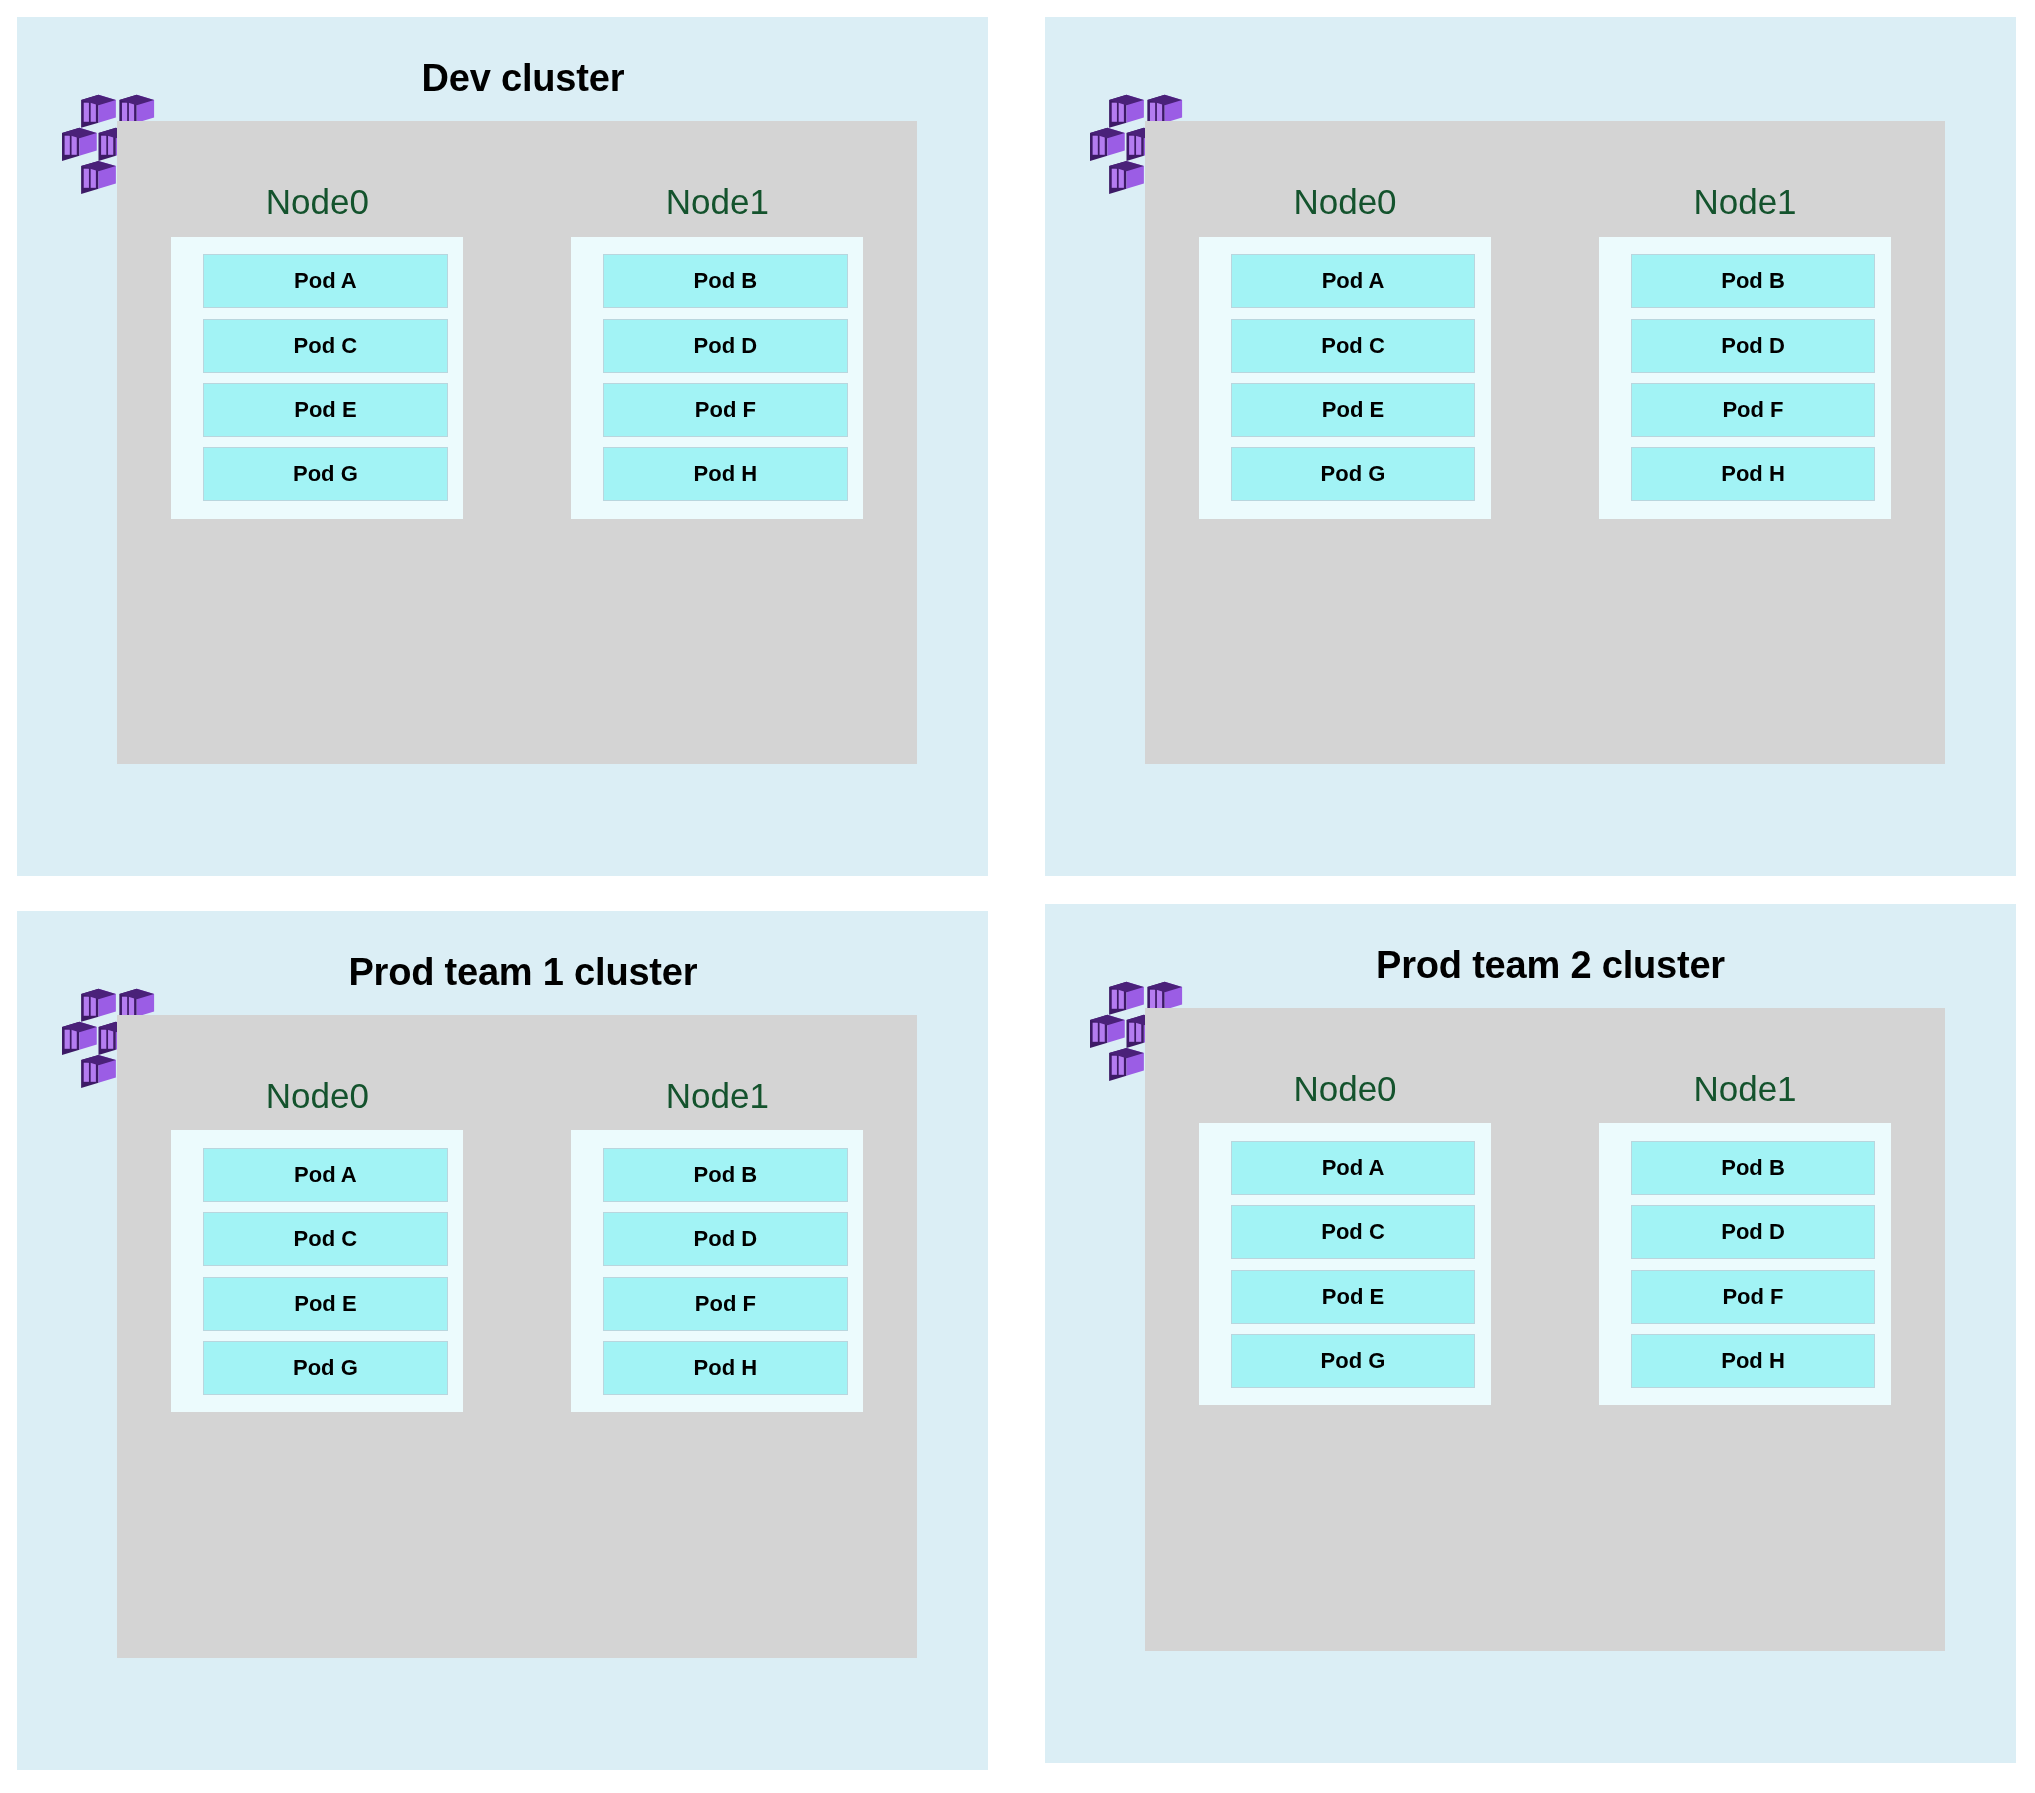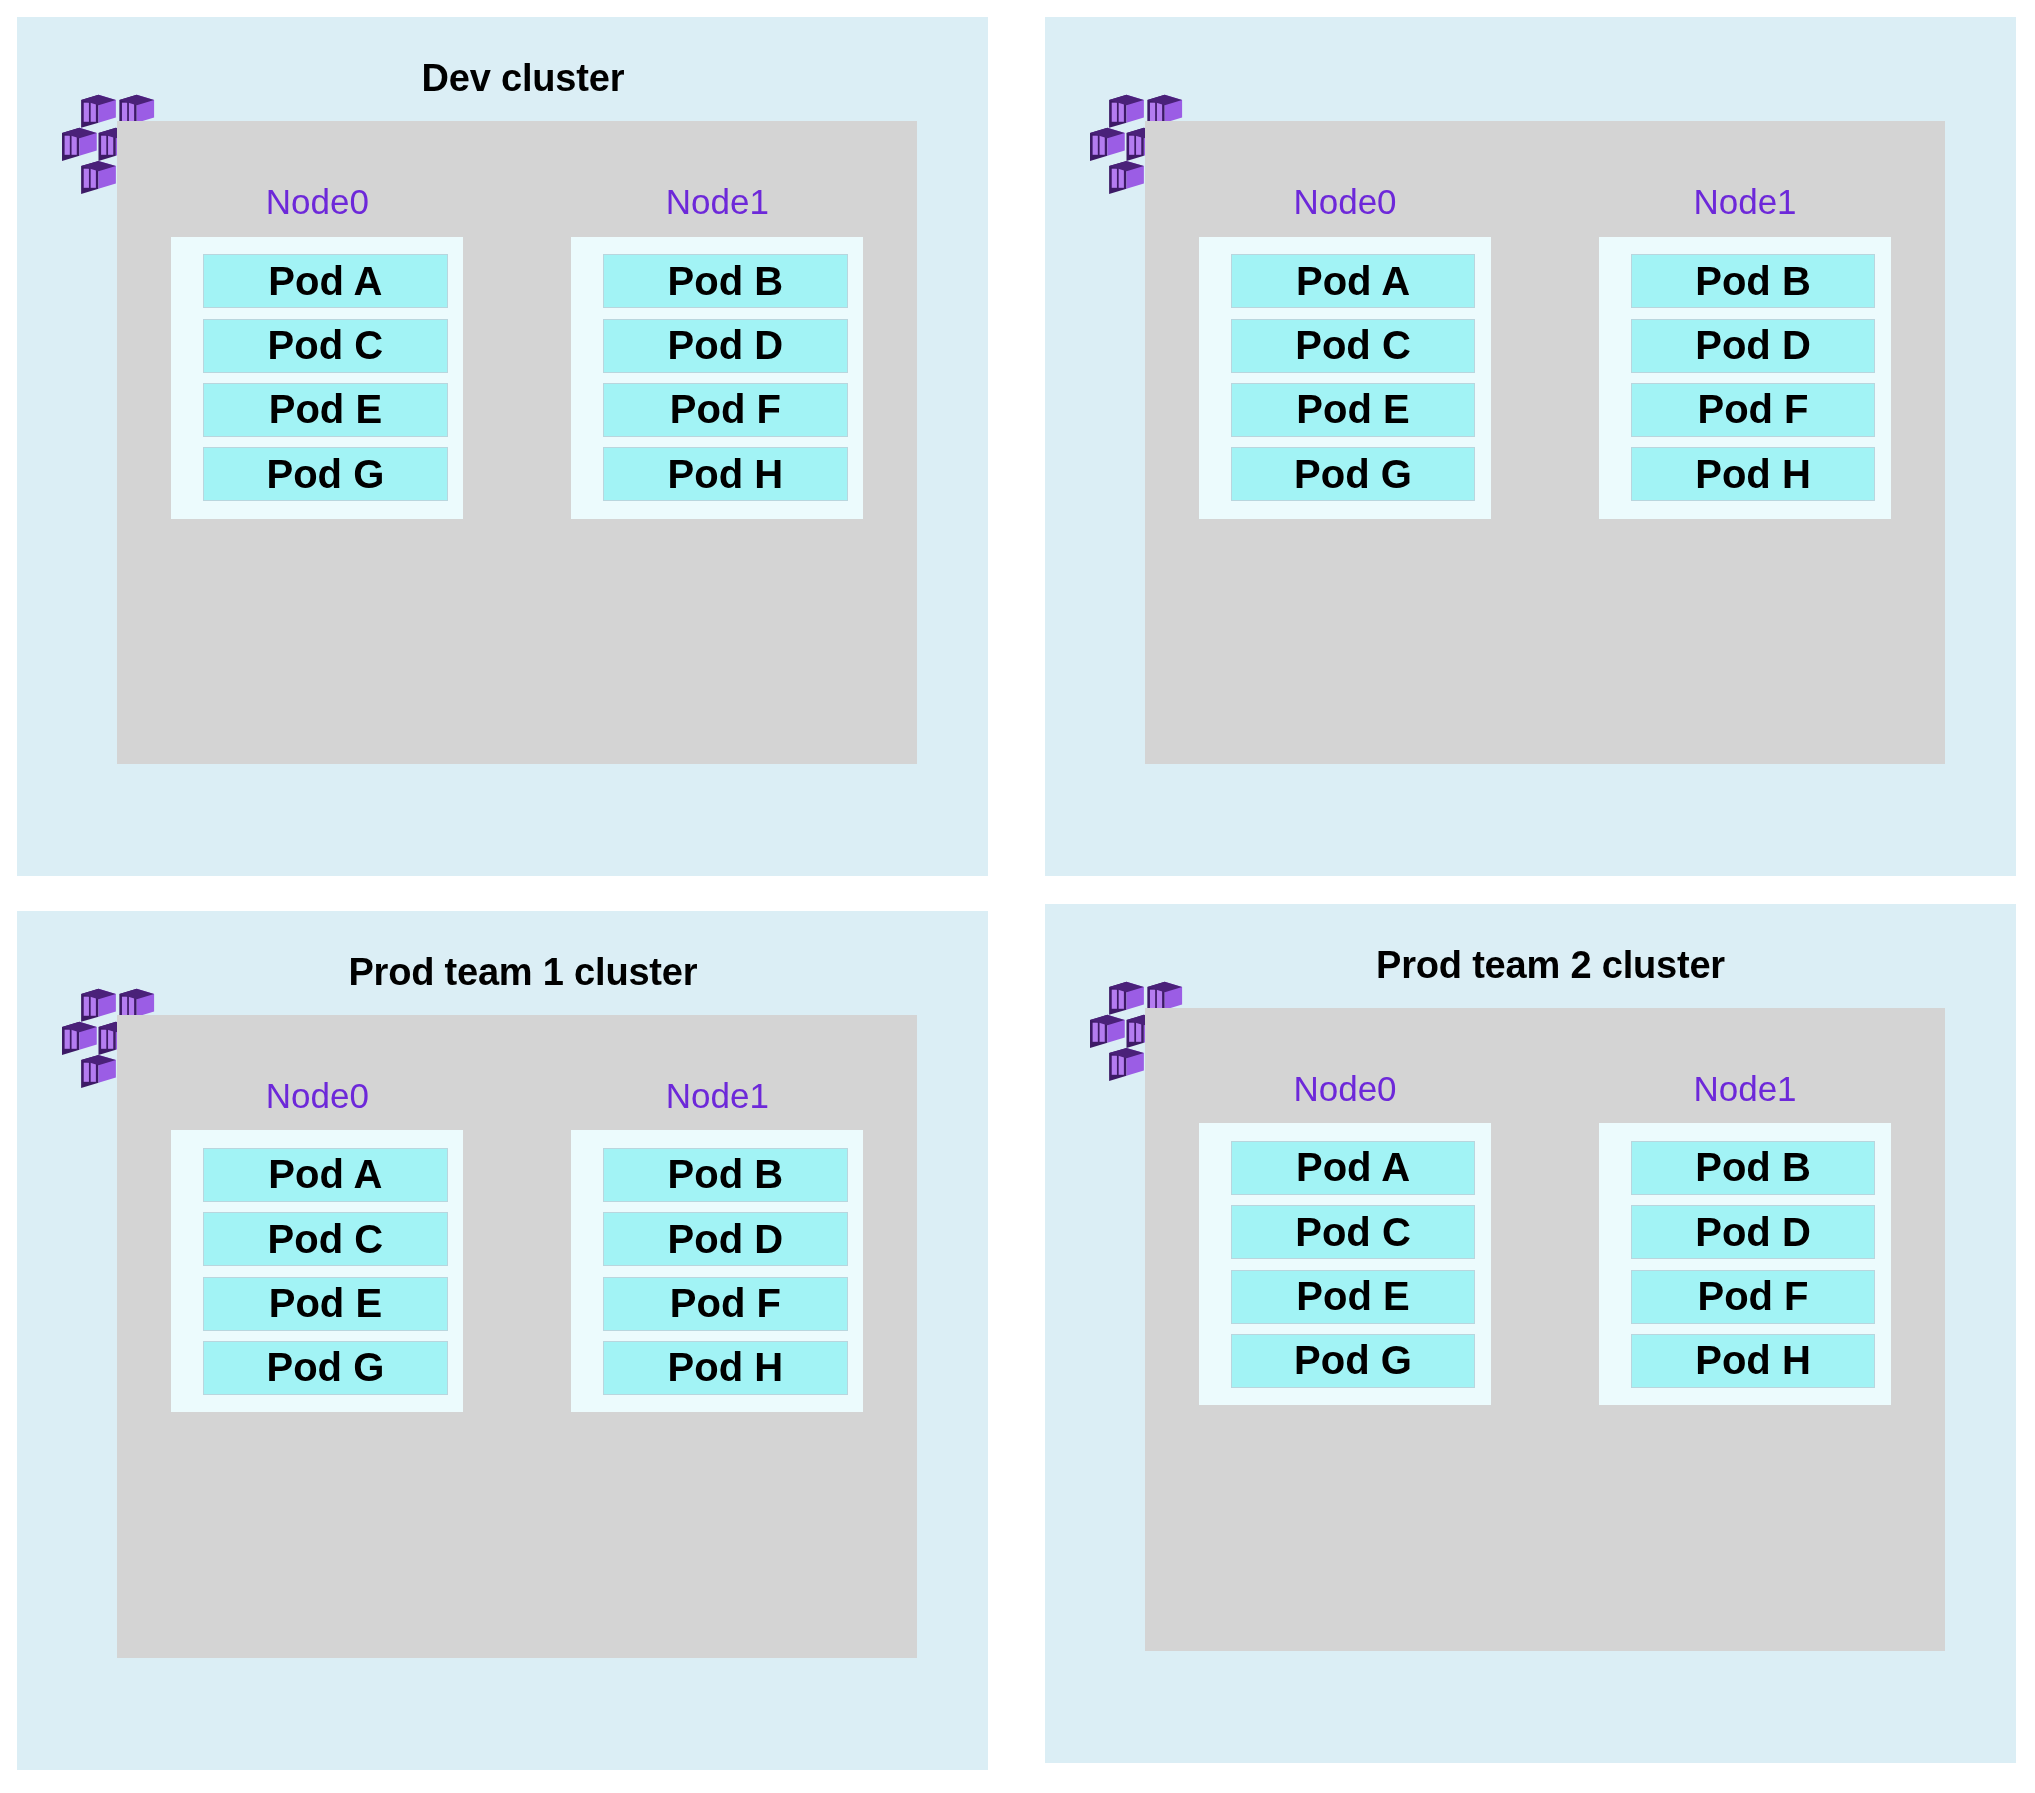--- a/index.html
+++ b/index.html
@@ -76,21 +76,21 @@
   .node-col {
     width: 315px;
     display: flex;
     flex-direction: column;
     align-items: center;
   }
 
   .node-label {
     font-size: 35px;
     font-weight: normal;
-    color: #6d28d9;
+    color: #14532d;
     line-height: 1;
     margin-bottom: 17.4px;
   }
 
   
   .node-box {
     width: 292px;
     background: #ecfbfd;
     padding: 17.4px 15.6px 17.4px 15.6px;
     box-sizing: border-box;
@@ -101,21 +101,21 @@
 
   
   .pod {
     height: 54px;
     background: #a2f3f5;
     border: 0.9px solid #b9d6de;
     box-sizing: border-box;
     display: flex;
     align-items: center;
     justify-content: center;
-    font-size: 40px;
+    font-size: 22px;
     font-weight: bold;
     color: #000000;
     margin-left: 16px;
   }
 
   
   .cluster-icon {
     position: absolute;
     left: 45px;
     top: 76px;

